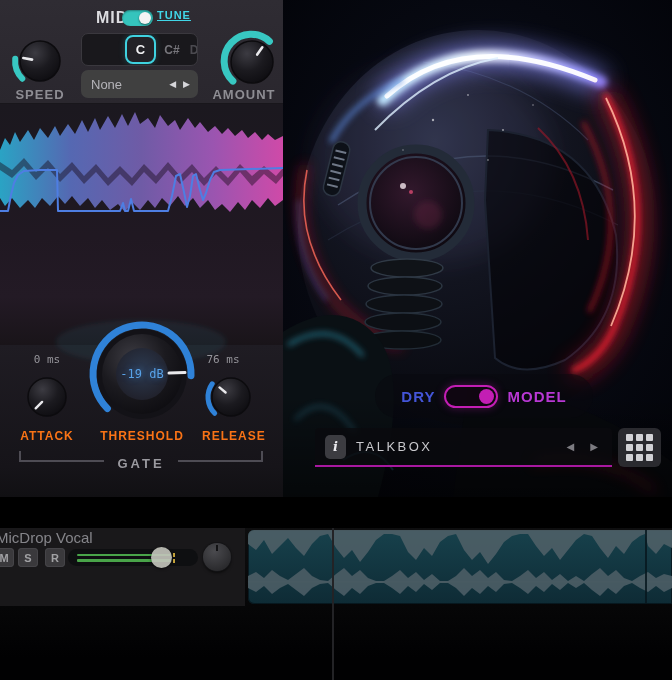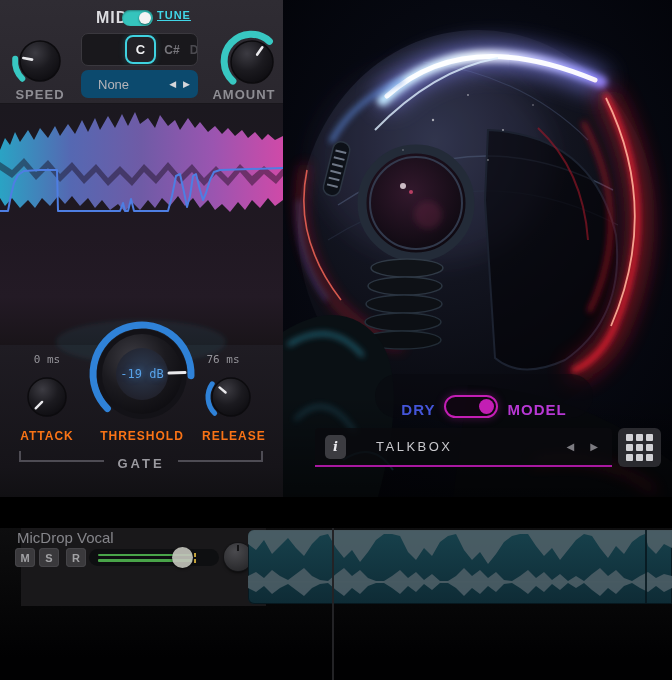--- a/index.html
+++ b/index.html
@@ -25,22 +25,22 @@
   .toggle-midi .tknob{position:absolute;right:2px;top:2px;width:12px;height:12px;border-radius:50%;background:#f2f4f4;box-shadow:0 1px 2px rgba(0,0,0,.5);}
 
   .note-strip{position:absolute;left:81px;top:33px;width:117px;height:33px;border-radius:7px;background:#19181c;
               border:1px solid #3a383e;overflow:hidden;}
   .note{position:absolute;top:0;height:100%;display:flex;align-items:center;justify-content:center;font-weight:bold;}
   .note-c{left:43px;width:31px;top:1px;height:29px;border:2px solid #3fd2e0;border-radius:8px;background:#232227;
           color:#f2f2f4;font-size:13px;box-shadow:0 0 6px rgba(63,210,224,.25);}
   .note-cs{left:78px;width:24px;color:#76757b;font-size:12px;}
   .note-d{left:104px;width:16px;color:#4b4a50;font-size:12px;}
 
-  .scale-dd{position:absolute;left:81px;top:70px;width:117px;height:28px;border-radius:7px;background:#0c4a6e;
-            display:flex;align-items:center;color:#b5b4b9;font-size:13px;padding-left:17px;}
+  .scale-dd{position:absolute;left:81px;top:70px;width:117px;height:28px;border-radius:7px;background:#404040;
+            display:flex;align-items:center;color:#b5b4b9;font-size:13px;padding-left:10px;}
   .scale-dd .arrows{position:absolute;right:8px;top:0;height:100%;display:flex;align-items:center;gap:7px;
             color:#d6d6da;font-size:9px;}
 
   .knob-label{position:absolute;font-size:13px;font-weight:bold;letter-spacing:1px;color:#8e8d93;text-align:center;}
   .lbl-speed{left:10px;top:87px;width:60px;}
   .lbl-amount{left:212px;top:87px;width:64px;}
 
   .gate-val{position:absolute;font-family:"DejaVu Sans Mono",monospace;font-size:11px;color:#96959b;text-align:center;}
   .val-attack{left:25px;top:353px;width:44px;}
   .val-release{left:200px;top:353px;width:46px;}
@@ -51,46 +51,46 @@
   .lbl-threshold{left:96px;width:92px;}
   .lbl-release{left:202px;width:62px;}
   .lbl-gate{position:absolute;left:113px;top:456px;width:56px;text-align:center;font-size:13px;font-weight:bold;
             letter-spacing:3px;color:#9a999f;}
 
   
   .right-panel{position:absolute;left:283px;top:0;width:389px;height:497px;background:#04050a;overflow:hidden;}
   .helmet-svg{position:absolute;left:0;top:0;}
 
   .out-toggle-wrap{position:absolute;left:92px;top:374px;width:218px;height:44px;border-radius:22px;
-                   background:rgba(8,8,13,.5);display:flex;align-items:flex-end;justify-content:center;gap:9px;}
+                   background:rgba(8,8,13,.5);display:flex;align-items:center;justify-content:center;gap:9px;}
   .dry-lbl{font-size:15px;font-weight:bold;letter-spacing:1px;color:#4455d8;}
   .model-lbl{font-size:15px;font-weight:bold;letter-spacing:1px;color:#b838d4;}
   .toggle-out{position:relative;width:54px;height:23px;border-radius:12px;border:2px solid #c31eb4;
               background:rgba(16,6,18,.85);box-shadow:0 0 8px rgba(195,30,180,.35);}
   .toggle-out .tknob{position:absolute;right:2px;top:2px;width:15px;height:15px;border-radius:50%;background:#c31eb4;}
 
   .preset-bar{position:absolute;left:32px;top:428px;width:297px;height:39px;background:rgba(10,10,14,.78);
               border-radius:4px 4px 0 0;border-bottom:2px solid #a818a0;display:flex;align-items:center;padding:0 10px;}
   .info-btn{width:21px;height:24px;border-radius:5px;background:#3c3c41;color:#ececf0;
             font-family:"DejaVu Serif",serif;font-style:italic;font-weight:bold;font-size:13px;
             display:flex;align-items:center;justify-content:center;}
-  .preset-name{margin-left:30px;font-size:13px;letter-spacing:2.5px;color:#c9c9cd;}
+  .preset-name{margin-left:10px;font-size:13px;letter-spacing:2.5px;color:#c9c9cd;}
   .preset-arrows{margin-left:auto;display:flex;gap:16px;color:#7c7b81;font-size:10px;padding-right:4px;}
   .grid-btn{position:absolute;left:335px;top:428px;width:43px;height:39px;border-radius:6px;background:rgba(46,46,51,.92);
             display:grid;grid-template-columns:repeat(3,7px);grid-auto-rows:7px;gap:3px;place-content:center;}
   .grid-btn i{background:#d2d2d6;border-radius:1px;}
 
   
   .title-bar{position:absolute;left:0;top:497px;width:672px;height:31px;
              background:linear-gradient(#17171a,#0e0e10 30%,#0b0b0d);}
   .title-bar span{position:absolute;left:446px;top:6px;width:90px;text-align:center;font-size:17px;color:#47474c;}
 
   
   .daw{position:absolute;left:0;top:528px;width:672px;height:152px;background:linear-gradient(#0e0e0f,#010102 85%);}
-  .track-header{position:absolute;left:0;top:0;width:245px;height:78px;background:#19181a;margin-left:21px;}
+  .track-header{position:absolute;left:0;top:0;width:245px;height:78px;background:#19181a;}
   .track-name{position:absolute;left:-4px;top:1px;font-size:15px;color:#85858a;white-space:nowrap;}
   .msr{position:absolute;top:20px;width:20px;height:19px;border-radius:4px;background:#3a393c;color:#a2a2a5;
        font-size:11px;font-weight:bold;display:flex;align-items:center;justify-content:center;box-shadow:inset 0 0 0 1px #454448;}
   .btn-m{left:-6px;} .btn-s{left:18px;} .btn-r{left:45px;}
   .fader{position:absolute;left:68px;top:21px;width:130px;height:17px;border-radius:9px;background:#0e0f11;}
   .fader .ln{position:absolute;left:9px;width:94px;height:2.5px;background:#49a449;border-radius:1px;}
   .ln1{top:4.5px;} .ln2{top:10px;}
   .fader .handle{position:absolute;left:83px;top:-2px;width:21px;height:21px;border-radius:50%;
                  background:rgba(196,197,189,.9);box-shadow:0 1px 3px rgba(0,0,0,.6);}
   .fader .tick{position:absolute;left:105px;width:2px;height:4px;background:#c7a53b;}

